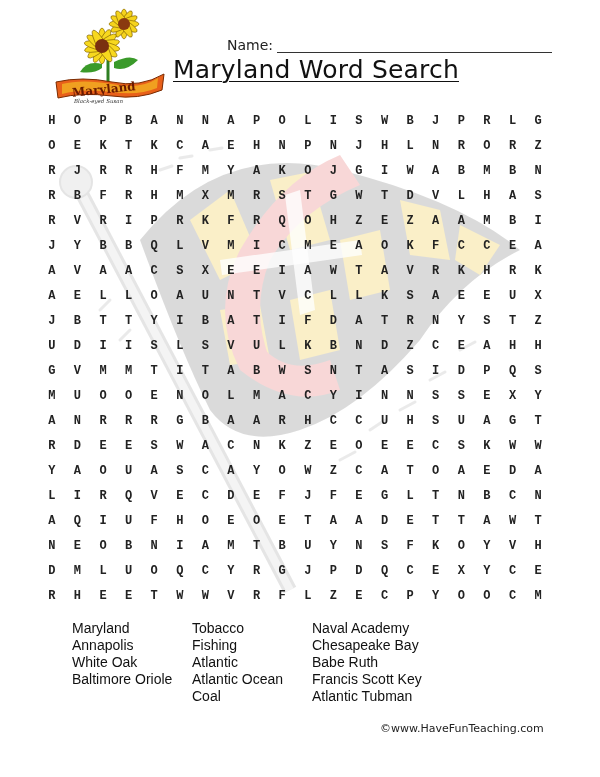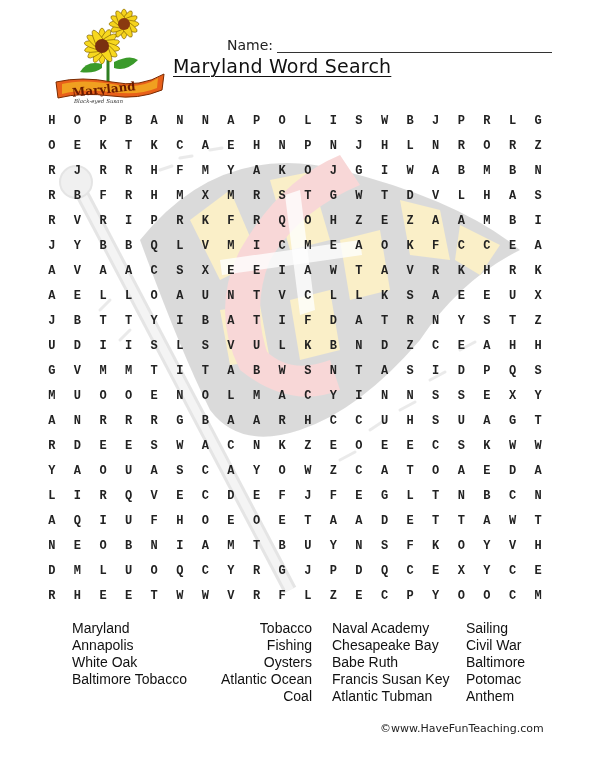--- a/index.html
+++ b/index.html
@@ -1,29 +1,29 @@
 <!DOCTYPE html>
 <html><head>
 <meta charset="utf-8">
 <style>
   html, body { margin:0; padding:0; background:#ffffff; }
   body { width:600px; height:777px; position:relative; overflow:hidden; font-family:"DejaVu Sans", sans-serif; color:#222; }
   .logo { position:absolute; left:52px; top:2px; width:120px; height:102px; }
   .name-line { position:absolute; left:227px; top:37px; font-size:14px; color:#222; display:flex; align-items:flex-end; }
   .name-label { margin-right:4px; }
   .name-blank { display:inline-block; width:275px; border-bottom:1px solid #333; height:14px; }
-  .title { position:absolute; left:173px; top:55px; font-size:19px; color:#111; text-decoration:underline; text-underline-offset:3px; text-decoration-thickness:1px; letter-spacing:0.2px; }
+  .title { position:absolute; left:173px; top:55px; font-size:25px; color:#111; text-decoration:underline; text-underline-offset:3px; text-decoration-thickness:1px; letter-spacing:0.2px; }
   .watermark { position:absolute; left:40px; top:110px; width:520px; height:500px; opacity:0.55; }
   .grid { position:absolute; left:39px; top:109px; display:grid; grid-template-columns:repeat(20, 25.6px); grid-auto-rows:25px; }
   .cell { font-family:"Liberation Mono", "DejaVu Sans Mono", monospace; font-weight:bold; font-size:12px; color:#222; text-align:center; line-height:25px; width:25.6px; }
   .words { position:absolute; left:72px; top:620px; display:flex; font-family:"Liberation Sans", sans-serif; font-size:14px; color:#111; line-height:17px; }
   .wcol { display:flex; flex-direction:column; }
   .wcol.c1 { width:120px; }
-  .wcol.c2 { width:120px;align-items:flex-end; }
-  .wcol.c3 { width:134px;margin-left:20px; }
+  .wcol.c2 { width:120px; }
+  .wcol.c3 { width:134px; }
   .footer { position:absolute; left:380px; top:722px; font-size:11px; color:#222; font-family:"DejaVu Sans", sans-serif; }
 </style>
 </head>
 <body>
 
 <div class="logo">
   <svg width="120" height="102" viewBox="0 0 120 102">
 
     <path d="M50 62 Q35 58 28 70 Q42 72 50 66Z" fill="#3a9a2a"></path>
     <path d="M62 60 Q78 52 86 58 Q74 70 62 66Z" fill="#3a9a2a"></path>
@@ -506,38 +506,31 @@
     <div class="cell">O</div>
     <div class="cell">C</div>
     <div class="cell">M</div>
   </div>
 
 <div class="words">
   <div class="wcol c1">
     <span>Maryland</span>
     <span>Annapolis</span>
     <span>White Oak</span>
-    <span>Baltimore Tobacco</span>
+    <span>Baltimore Oriole</span>
   </div>
   <div class="wcol c2">
     <span>Tobacco</span>
     <span>Fishing</span>
-    <span>Oysters</span>
+    <span>Atlantic</span>
     <span>Atlantic Ocean</span>
     <span>Coal</span>
   </div>
   <div class="wcol c3">
     <span>Naval Academy</span>
     <span>Chesapeake Bay</span>
     <span>Babe Ruth</span>
-    <span>Francis Susan Key</span>
+    <span>Francis Scott Key</span>
     <span>Atlantic Tubman</span>
   </div>
-  <div class="wcol c4">
-    <span>Sailing</span>
-    <span>Civil War</span>
-    <span>Baltimore</span>
-    <span>Potomac</span>
-    <span>Anthem</span>
-  </div>
 </div>
 
 <div class="footer">©www.HaveFunTeaching.com</div>
 
 </body></html>

